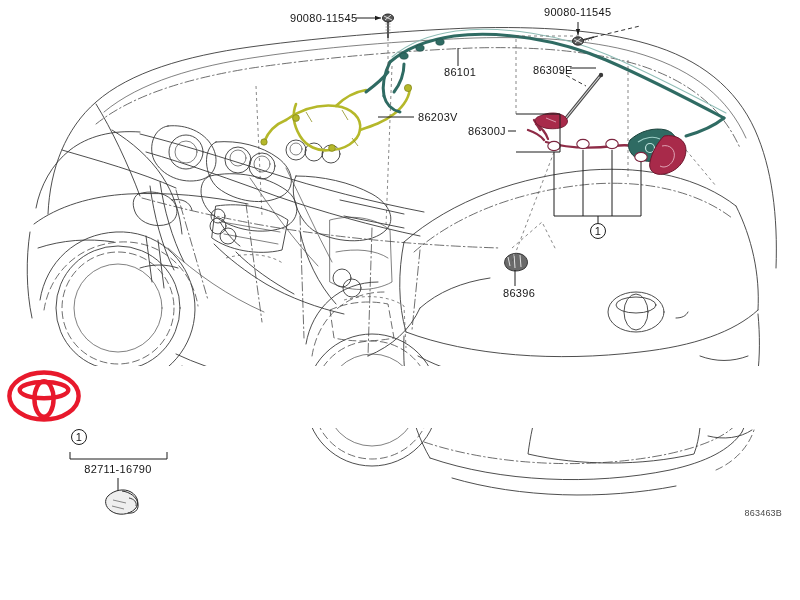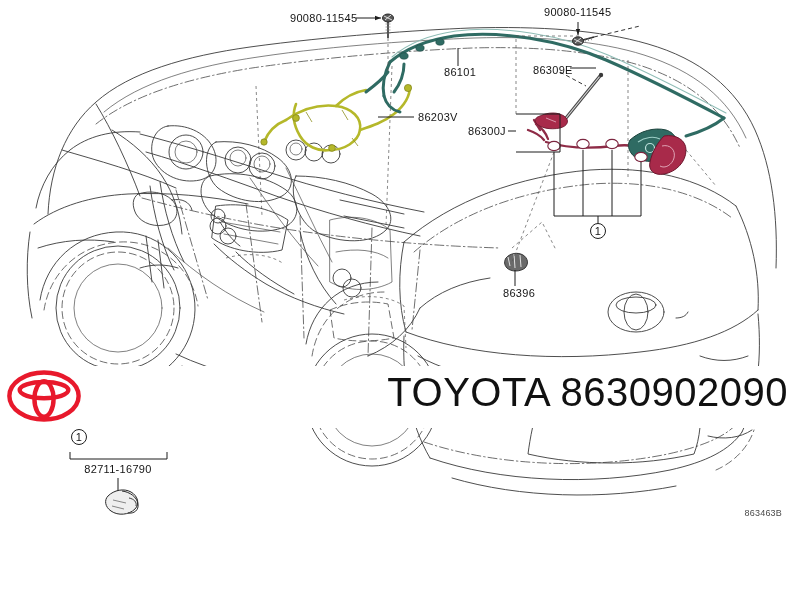--- a/index.html
+++ b/index.html
@@ -368,16 +368,15 @@
   </svg>
 
   <div class="sheet-code">863463B</div>
 
   <div class="footer">
     <svg class="brand-logo" viewBox="0 0 100 76">
       <ellipse cx="50" cy="38" rx="47" ry="32" fill="none" stroke="#e8192c" stroke-width="6"></ellipse>
       <ellipse cx="50" cy="30" rx="33" ry="11" fill="none" stroke="#e8192c" stroke-width="6"></ellipse>
       <ellipse cx="50" cy="42" rx="13" ry="24" fill="none" stroke="#e8192c" stroke-width="6"></ellipse>
     </svg>
-    <div class="footer-title">TOYOTA 8630902090</div>
   </div>
 
 </div>
 
 </body></html>

